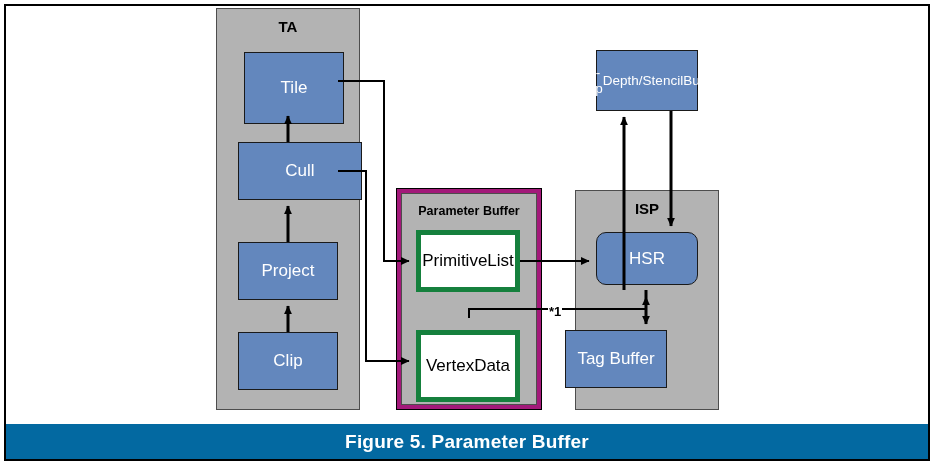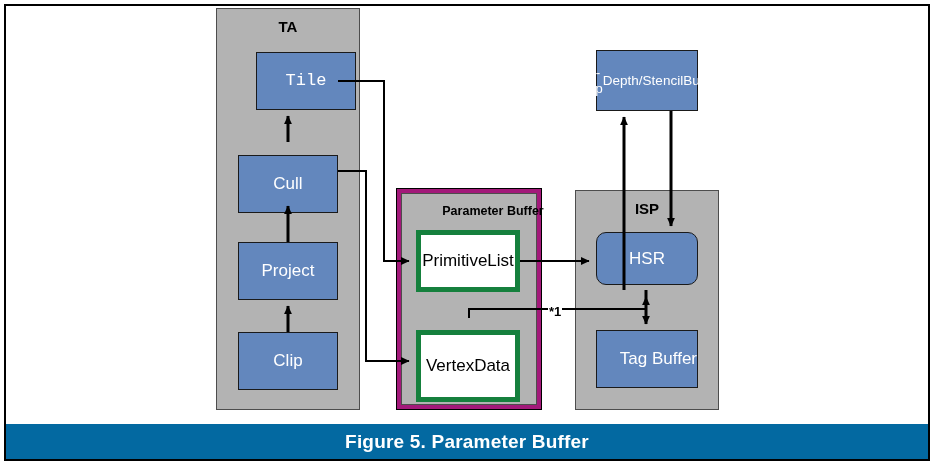--- a/index.html
+++ b/index.html
@@ -122,27 +122,27 @@
 
   <div class="group" id="group-ta" style="left: 216px; top: 8px; width: 144px; height: 402px;">
     <div class="group-label" style="top: 10px;">TA</div>
   </div>
   <div class="group" id="group-isp" style="left: 575px; top: 190px; width: 144px; height: 220px;">
     <div class="group-label" style="top: 10px;">ISP</div>
   </div>
 
   <div class="pb-outer" id="pb-outer" style="left: 396px; top: 188px; width: 146px; height: 222px; background: rgb(163, 25, 122);"></div>
   <div class="pb-inner" id="pb-inner" style="left: 401px; top: 193px; width: 136px; height: 212px;">
-    <div class="group-label pb-label" style="top: 11px; padding-left: 24px;">Parameter Buffer</div>
-  </div>
-
-  <div class="node node-blue" id="node-tile" style="left: 256px; top: 52px; width: 100px; height: 58px; font-family: Liberation Mono, monospace;">
+    <div class="group-label pb-label" style="top: 11px;">Parameter Buffer</div>
+  </div>
+
+  <div class="node node-blue" id="node-tile" style="left: 244px; top: 52px; width: 100px; height: 72px;">
       <span>Tile</span>
     </div>
-  <div class="node node-blue" id="node-cull" style="left: 238px; top: 155px; width: 100px; height: 58px;">
+  <div class="node node-blue" id="node-cull" style="left: 238px; top: 142px; width: 124px; height: 58px;">
       <span>Cull</span>
     </div>
   <div class="node node-blue" id="node-clip" style="left: 238px; top: 332px; width: 100px; height: 58px;">
       <span>Clip</span>
     </div>
   <div class="node node-blue" id="node-project" style="left: 238px; top: 242px; width: 100px; height: 58px;">
       <span>Project</span>
     </div>
   <div class="node node-white" id="node-primitive-list" style="left: 416px; top: 230px; width: 104px; height: 62px;">
       <span>Primitive</span>
@@ -157,21 +157,21 @@
   <div class="node node-blue node-small" id="node-on-chip-depth-stencil-buffer" style="left: 596px; top: 50px; width: 102px; height: 61px;">
       <span>On-Chip</span>
       <br>
       <span>Depth/Stencil</span>
       <br>
       <span>Buffer</span>
     </div>
   <div class="node node-blue" id="node-hsr" style="left: 596px; top: 232px; width: 102px; height: 53px; border-radius: 10px;">
       <span>HSR</span>
     </div>
-  <div class="node node-blue" id="node-tag-buffer" style="left: 596px; top: 330px; width: 102px; height: 58px; justify-content: flex-end;">
+  <div class="node node-blue" id="node-tag-buffer" style="left: 565px; top: 330px; width: 102px; height: 58px;">
       <span>Tag Buffer</span>
     </div>
 
   <svg id="canvas">
     <defs>
       <marker id="arrow" markerWidth="9" markerHeight="9" refX="8" refY="4.5" orient="auto" markerUnits="userSpaceOnUse">
         <path d="M0,0.6 L8.6,4.5 L0,8.4 Z" fill="#000000"></path>
       </marker>
     </defs>
     <g stroke="#000000" stroke-width="3" fill="none" marker-end="url(#arrow)">

